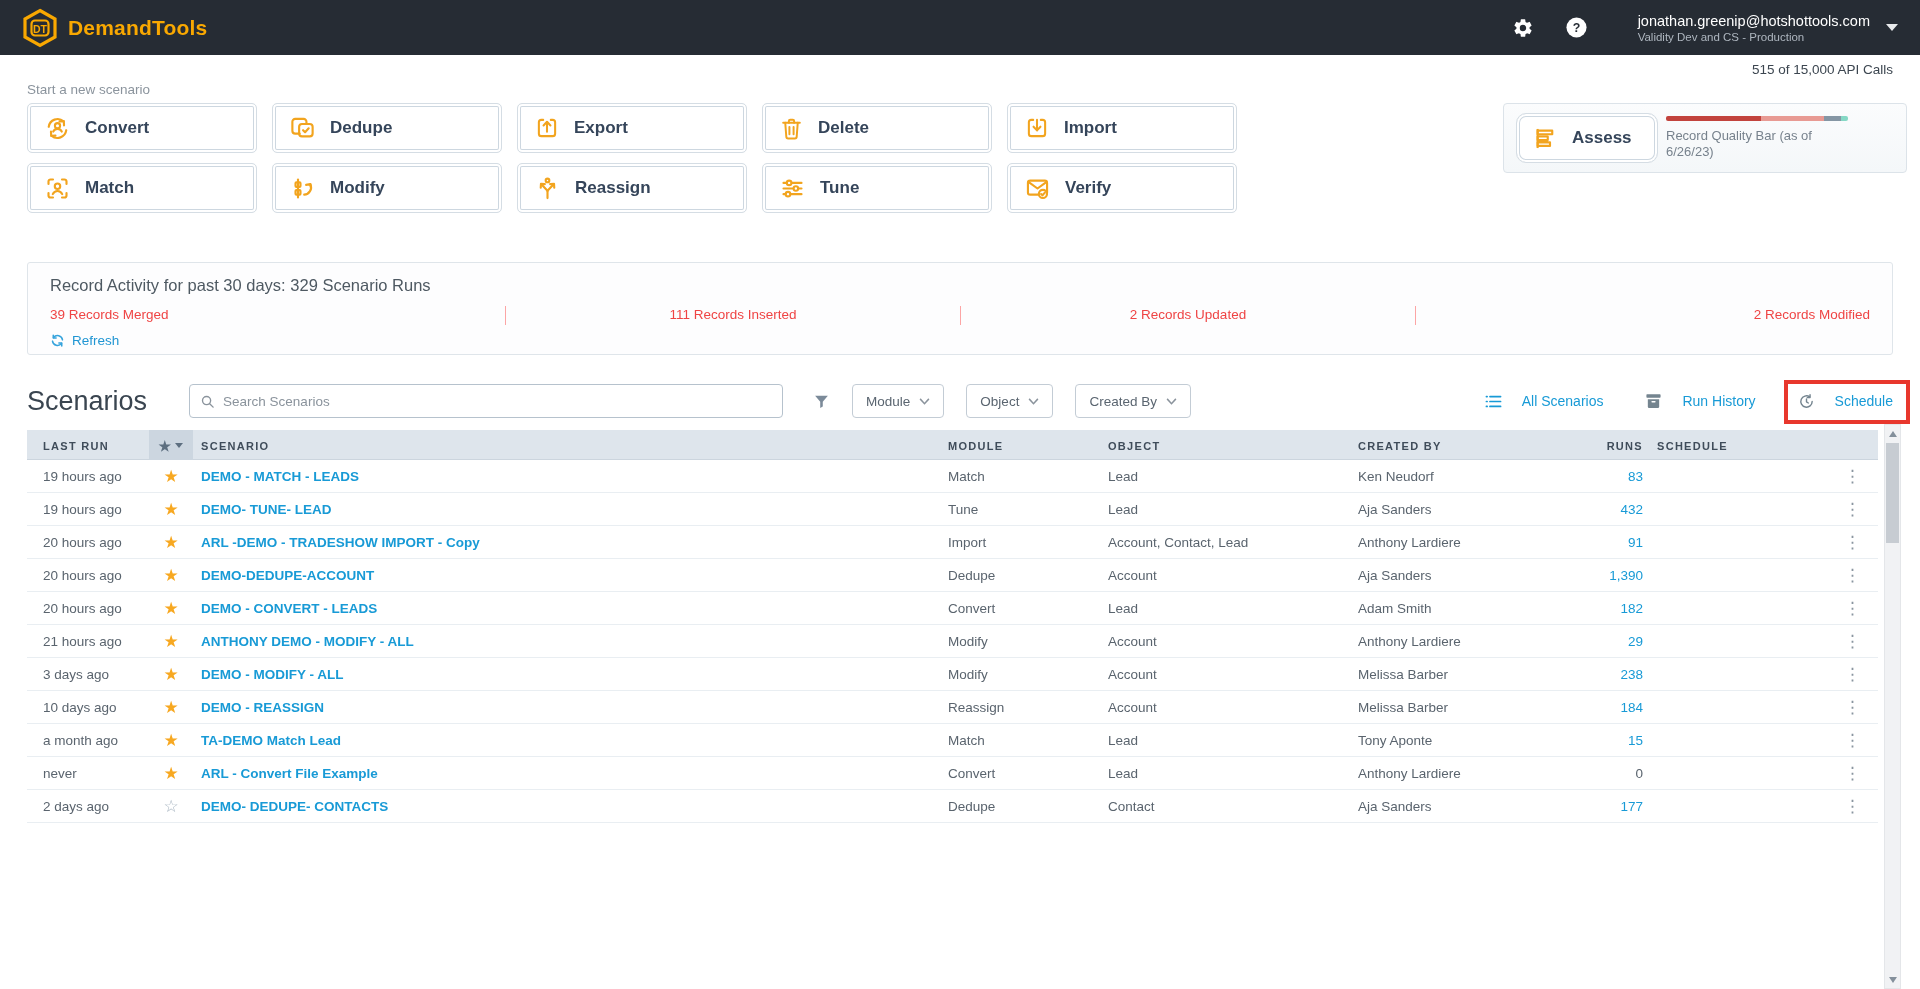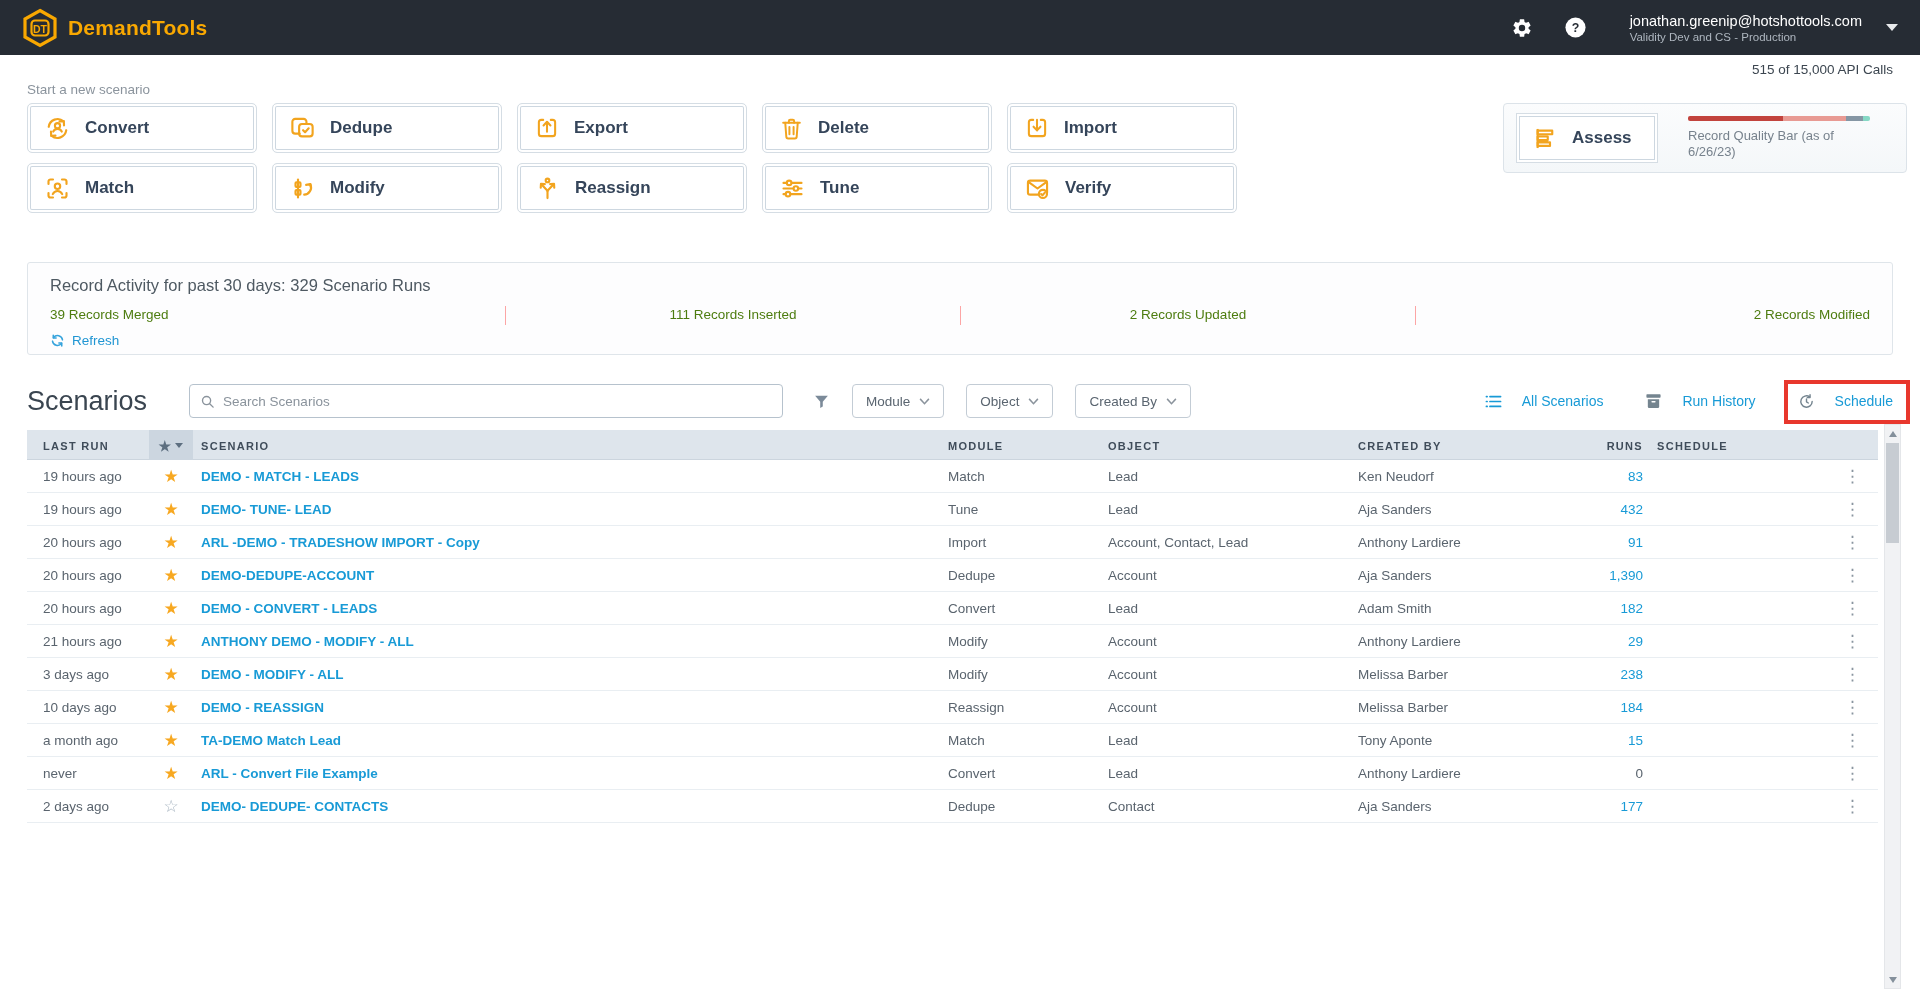--- a/index.html
+++ b/index.html
@@ -6,55 +6,55 @@
   html,body { width:1920px; height:989px; overflow:hidden; background:#fff;
     font-family:"Liberation Sans", sans-serif; }
 
   
   .app-header { height:55px; background:#262c34; display:flex; align-items:center;
     padding:16px 22px; color:#fff; }
   .brand { display:flex; align-items:center; gap:10px; }
   .brand-name { color:#f9a801; font-size:21px; font-weight:800; letter-spacing:.2px; }
   .header-right { margin-left:auto; display:flex; align-items:center; gap:30px; }
   .hdr-icon { width:24px; height:24px; display:flex; align-items:center; justify-content:center; cursor:pointer; }
-  .user-block { display:flex; align-items:center; gap:10px; margin-left:12px; }
+  .user-block { display:flex; align-items:center; gap:2px; margin-left:19px; }
   .user-lines { text-align:left; }
   .user-email { font-size:14.5px; color:#fff; line-height:18px; }
   .user-org { font-size:11.5px; color:#aeb6bf; line-height:14px; }
   .user-caret { width:0; height:0; border-left:6px solid transparent; border-right:6px solid transparent;
     border-top:7px solid #e8eaec; margin-left:14px; }
 
   
   .api-line { text-align:right; padding:7px 27px 0; font-size:13.5px; color:#3c4650; height:26px; }
   .start-label { margin:1px 0 6px 27px; font-size:13.5px; color:#8b949d; }
 
   
   .launch-area { position:relative; margin:0 27px; height:122px; }
   .btn-grid { display:grid; grid-template-columns:repeat(5,230px); gap:10px 15px; }
   .scn-btn { width:230px; height:50px; background:#fff; border:1px solid #d5dde4; border-radius:5px;
     box-shadow:inset 0 0 0 2px #fff, inset 0 0 0 3px #cdd7e0;
     display:flex; align-items:center; gap:14px; padding-left:16px; cursor:pointer; }
   .scn-btn .lbl { font-size:17px; font-weight:700; color:#35455a; }
   .assess-panel { position:absolute; top:0; right:-14px; width:404px; height:70px;
     border:1px solid #dce3e9; border-radius:4px; background:linear-gradient(#fbfcfd,#f4f7f9);
     display:flex; align-items:center; padding:9px 12px; }
-  .assess-btn { width:142px; height:50px; background:#fff; border:1px solid #d5dde4; border-radius:0;
+  .assess-btn { width:142px; height:50px; background:#fff; border:1px solid #d5dde4; border-radius:10px;
     box-shadow:inset 0 0 0 2px #fff, inset 0 0 0 3px #cdd7e0;
     display:flex; align-items:center; gap:13px; padding-left:15px; cursor:pointer; }
   .assess-btn .lbl { font-size:17px; font-weight:700; color:#35455a; }
-  .quality-wrap { margin-left:30px; width:196px; }
+  .quality-wrap { margin-left:8px; width:196px; }
   .quality-bar { display:flex; height:5px; width:182px; border-radius:2px; overflow:hidden; margin-bottom:7px; }
   .qseg { height:100%; display:block; }
   .quality-label { font-size:13px; color:#77828d; line-height:16px; width:190px; }
 
   
   .record-card { margin:37px 27px 0; border:1px solid #dfe5ea; border-radius:3px;
     background:#fdfdfe; padding:13px 22px 10px; height:93px; }
   .ra-title { font-size:16.5px; color:#4e5962; margin-bottom:11px; }
-  .ra-stats { display:grid; grid-template-columns:1fr 1fr 1fr 1fr; font-size:13.5px; color:#4d7c0f; }
+  .ra-stats { display:grid; grid-template-columns:1fr 1fr 1fr 1fr; font-size:13.5px; color:#ef4444; }
   .ra-stat { padding:1px 0 3px; }
   .ra-stat + .ra-stat { border-left:1px solid #fca5a5; }
   .ra-stat:nth-child(2), .ra-stat:nth-child(3) { text-align:center; }
   .ra-stat:nth-child(4) { text-align:right; }
   .refresh-link { display:inline-flex; align-items:center; gap:7px; margin-top:8px;
     color:#2196d3; font-size:13.5px; cursor:pointer; }
 
   
   .scen-bar { margin:28px 27px 0; display:flex; align-items:center; height:36px; }
   .scen-title { font-size:27px; color:#3a4550; font-weight:400; }

